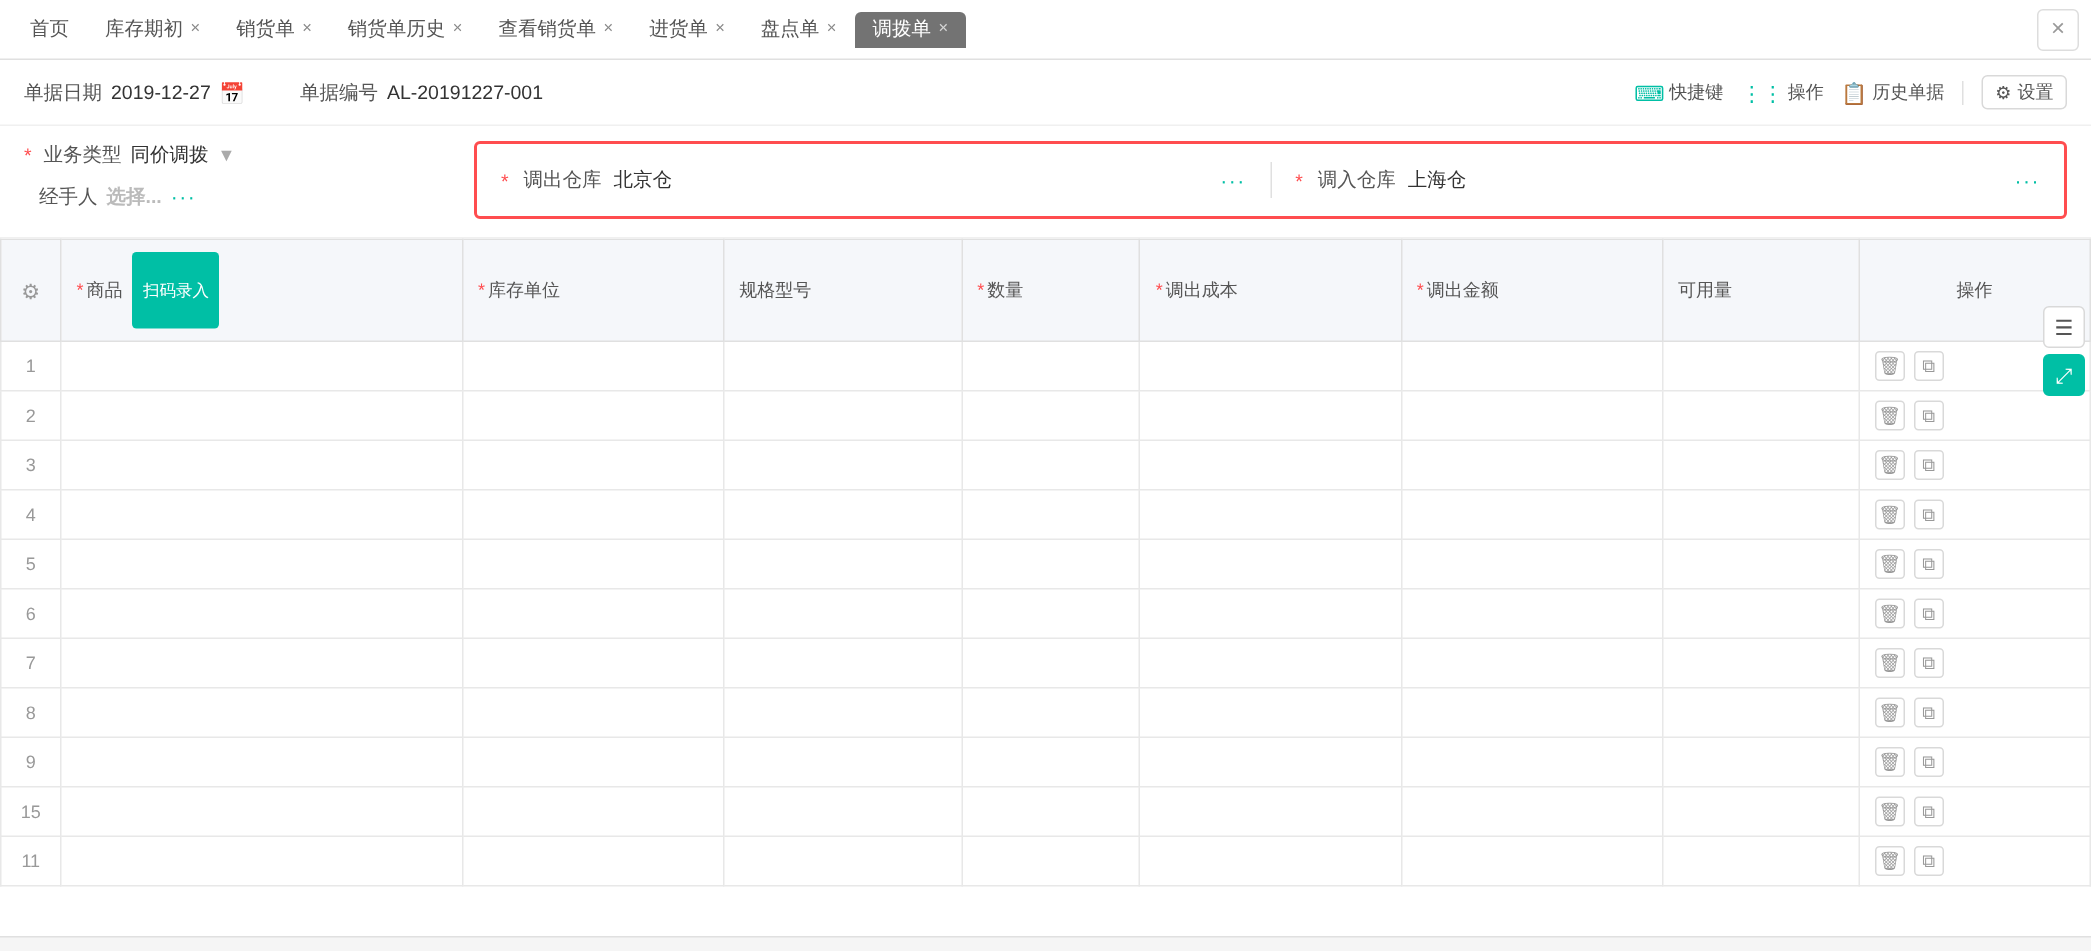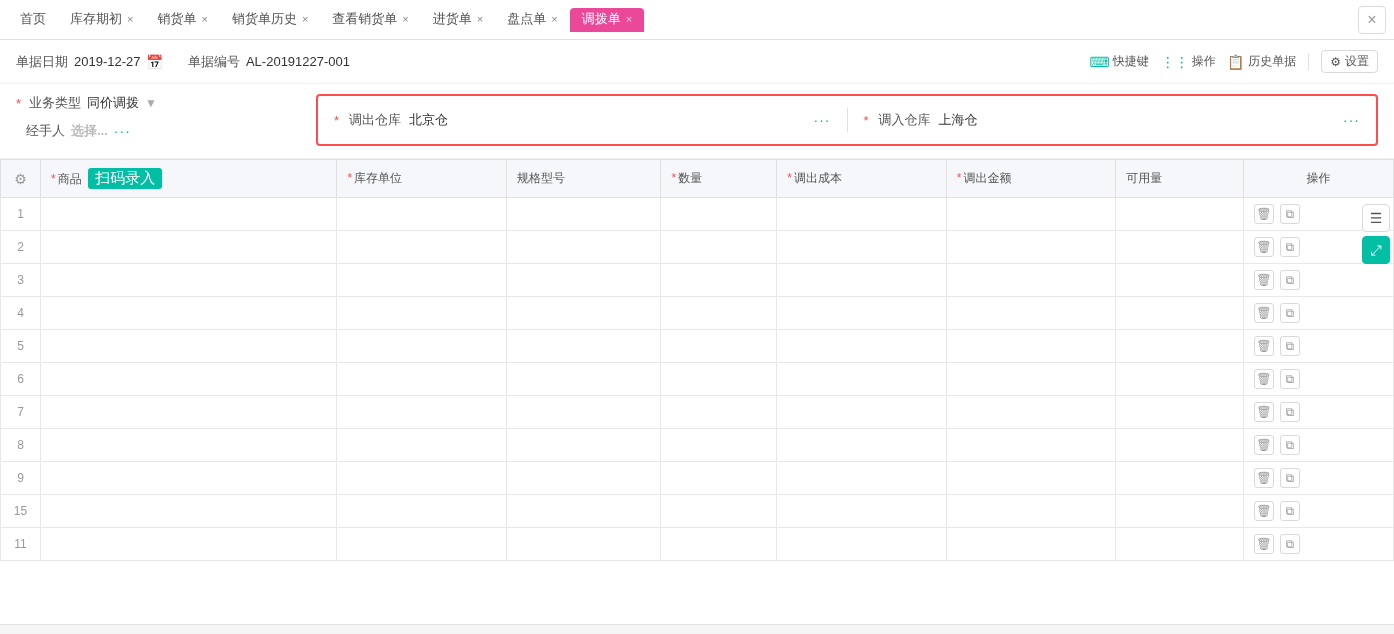--- a/index.html
+++ b/index.html
@@ -20,21 +20,21 @@
       height: 24px;
       padding: 0 12px;
       cursor: pointer;
       color: #555;
       font-size: 13px;
       border-bottom: 2px solid transparent;
       white-space: nowrap;
     }
     .tab-item.active {
       color: #fff;
-      background: #ec4899;
+      background: #737373;
       border-radius: 4px 4px 0 0;
     }
     .tab-close {
       margin-left: 5px;
       font-size: 11px;
       color: inherit;
       opacity: 0.7;
       cursor: pointer;
     }
     .tab-spacer { flex: 1; }
@@ -50,21 +50,21 @@
       border: 1px solid #ddd;
       border-radius: 4px;
     }
 
     
     .form-header {
       display: flex;
       align-items: center;
       padding: 10px 16px;
       border-bottom: 1px solid #f0f0f0;
-      gap: 24px;
+      gap: 36px;
     }
     .form-field-label { color: #555; }
     .form-field-value { color: #333; font-weight: 500; }
     .calendar-icon {
       color: #00bfa5;
       font-size: 14px;
       cursor: pointer;
     }
     .header-actions {
       margin-left: auto;
@@ -186,22 +186,22 @@
       border: 1px solid #d9d9d9;
       border-radius: 3px;
       font-size: 12px;
     }
 
     .scan-btn {
       background: #00bfa5;
       color: #fff;
       border: none;
       border-radius: 3px;
-      padding: 1px 7px;
-      font-size: 15px;
+      padding: 18px 7px;
+      font-size: 11px;
       cursor: pointer;
       white-space: nowrap;
     }
 
     .gear-col {
       width: 36px;
       text-align: center;
     }
     .gear-icon { color: #999; cursor: pointer; font-size: 14px; }
 

